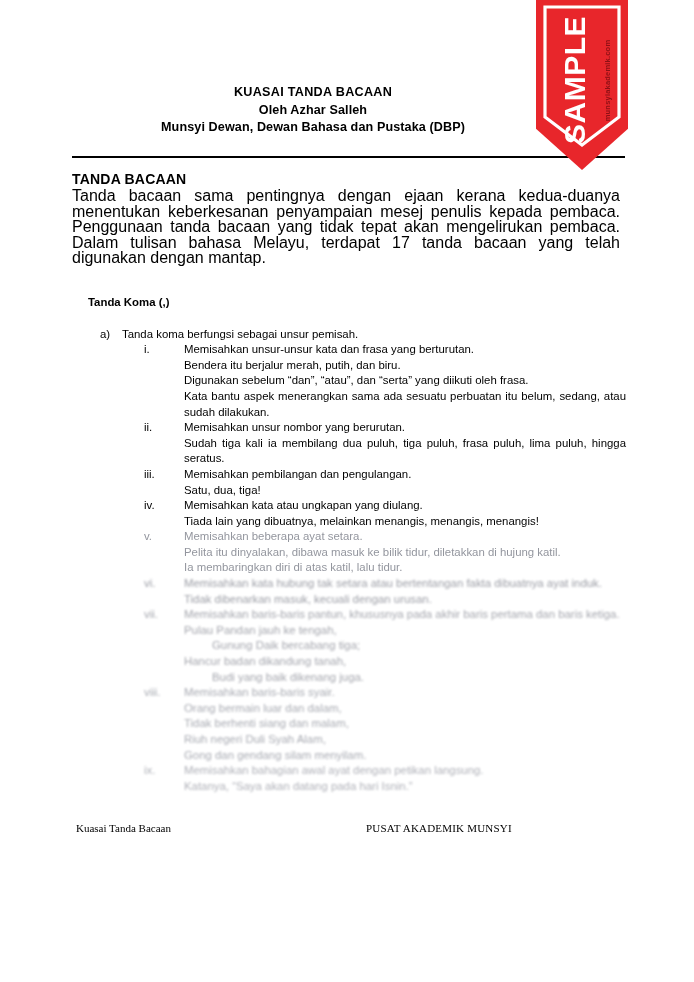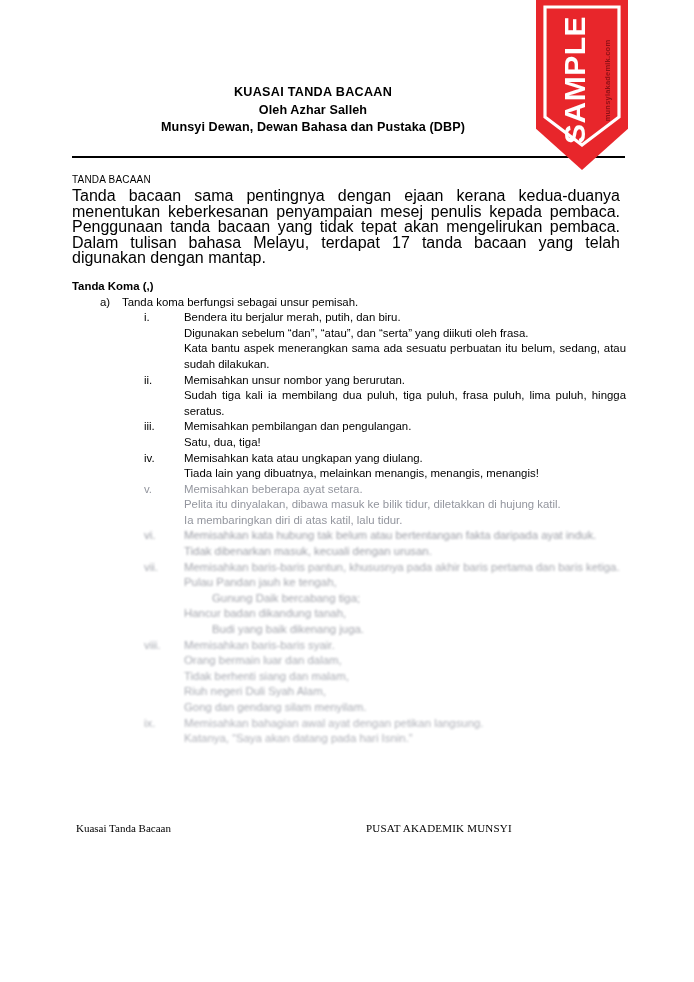--- a/index.html
+++ b/index.html
@@ -46,40 +46,40 @@
     border-top: 2px solid #000;
   }
 
   
   .body-wrap {
     position: absolute;
     left: 72px; top: 172px;
     width: 554px;
   }
   .sec-title {
-    font-weight: normal;
-    font-size: 10px;
+    font-weight: bold;
+    font-size: 14px;
     line-height: 15px;
     margin: 0 0 1px 0;
     letter-spacing: 0.2px;
   }
   .para {
     font-size: 16px;
     line-height: 15.6px;
     text-align: justify;
     margin: 0;
     width: 548px;
   }
   .spacer-sm { height: 13px; }
 
   .sub-title {
     font-weight: bold;
     font-size: 11.4px;
     line-height: 15.6px;
-    margin: 0;
+    margin: 16px;
   }
 
   
   .lvl-a {
     display: flex;
     font-size: 11.4px;
     line-height: 15.6px;
     padding-left: 28px;
   }
   .lvl-a .marker { width: 22px; flex: 0 0 22px; }
@@ -201,20 +201,21 @@
 
     <div class="lvl-a">
       <span class="marker">a)</span>
       <span class="content">Tanda koma berfungsi sebagai unsur pemisah.</span>
     </div>
 
     <div id="roman-list">
         <div class="lvl-i">
           <span class="marker">i.</span>
           <span class="content">
+            <div class="just">Memisahkan unsur-unsur kata dan frasa yang berturutan.</div>
             <div class="ex just">Bendera itu berjalur merah, putih, dan biru.</div>
             <div class="ex just">Digunakan sebelum “dan”, “atau”, dan “serta” yang diikuti oleh frasa.</div>
             <div class="ex just">Kata bantu aspek menerangkan sama ada sesuatu perbuatan itu belum, sedang, atau sudah dilakukan.</div>
           </span>
         </div>
         <div class="lvl-i">
           <span class="marker">ii.</span>
           <span class="content">
             <div class="just">Memisahkan unsur nombor yang berurutan.</div>
             <div class="ex just">Sudah tiga kali ia membilang dua puluh, tiga puluh, frasa puluh, lima puluh, hingga seratus.</div>
@@ -238,21 +239,21 @@
           <span class="marker">v.</span>
           <span class="content">
             <div class="just">Memisahkan beberapa ayat setara.</div>
             <div class="ex just">Pelita itu dinyalakan, dibawa masuk ke bilik tidur, diletakkan di hujung katil.</div>
             <div class="ex just">Ia membaringkan diri di atas katil, lalu tidur.</div>
           </span>
         </div>
         <div class="lvl-i fade2">
           <span class="marker">vi.</span>
           <span class="content">
-            <div class="just">Memisahkan kata hubung tak belum atau bertentangan fakta daripada ayat induk.</div>
+            <div class="just">Memisahkan kata hubung tak setara atau bertentangan fakta dibuatnya ayat induk.</div>
             <div class="ex just">Tidak dibenarkan masuk, kecuali dengan urusan.</div>
           </span>
         </div>
         <div class="lvl-i fade3">
           <span class="marker">vii.</span>
           <span class="content">
             <div class="just">Memisahkan baris-baris pantun, khususnya pada akhir baris pertama dan baris ketiga.</div>
             <div class="ex just">Pulau Pandan jauh ke tengah,</div>
             <div class="ex just ind">Gunung Daik bercabang tiga;</div>
             <div class="ex just">Hancur badan dikandung tanah,</div>

